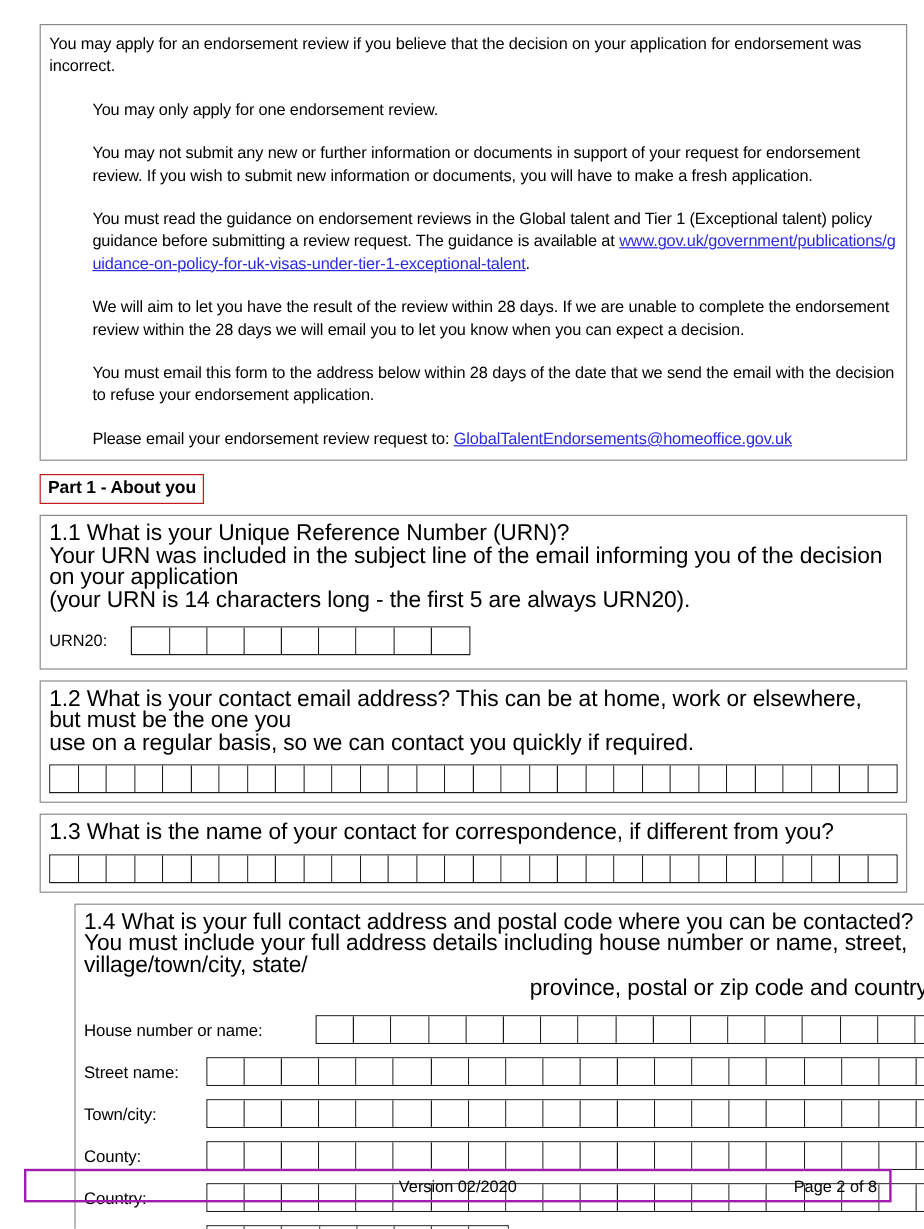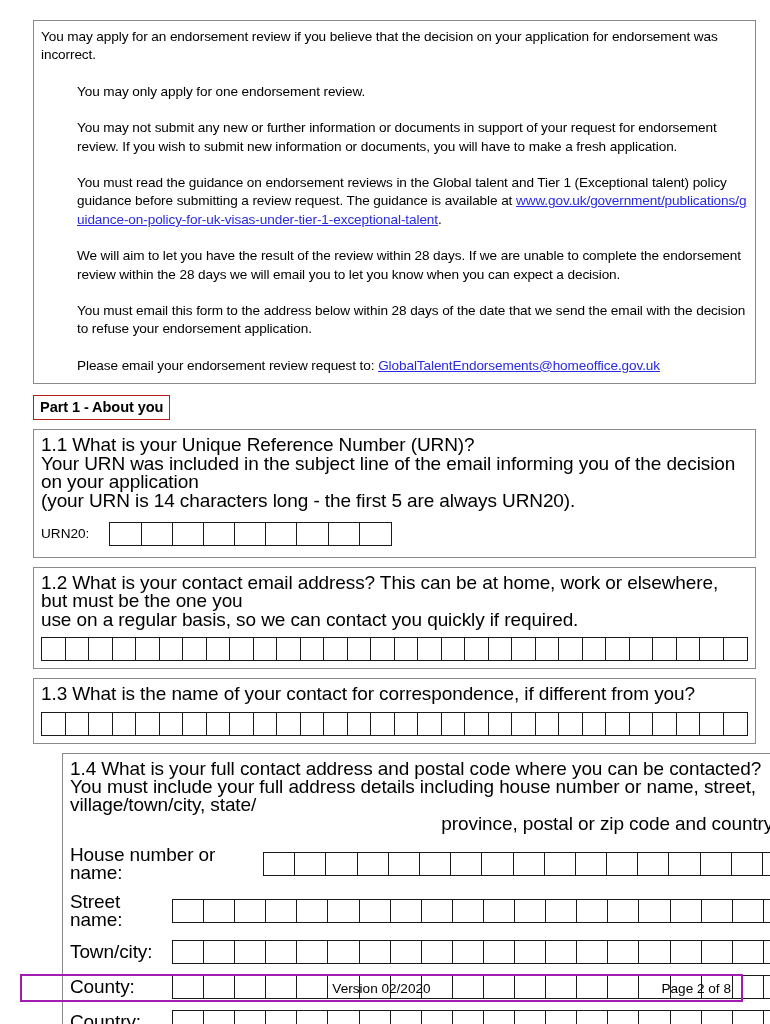--- a/index.html
+++ b/index.html
@@ -97,21 +97,21 @@
   }
   .urnwrap { margin-top: 12px; margin-bottom: 4px; }
 
   .fieldrow {
     display: flex;
     align-items: center;
     margin-bottom: 11px;
   }
   .fieldrow:last-child { margin-bottom: 2px; align-items: center; }
   .flabel {
-    font-size: 19px;
+    font-size: 14px;
     line-height: 18px;
     width: 102px;
     flex: 0 0 102px;
     letter-spacing: -0.1px;
   }
   .fieldrow.house .flabel { width: 193px; flex: 0 0 193px; }
 
   .sec-14 { padding-bottom: 9px; margin-left: 29px; }
   .qtext.multi { margin-bottom: 13px; text-align: right; }
 

